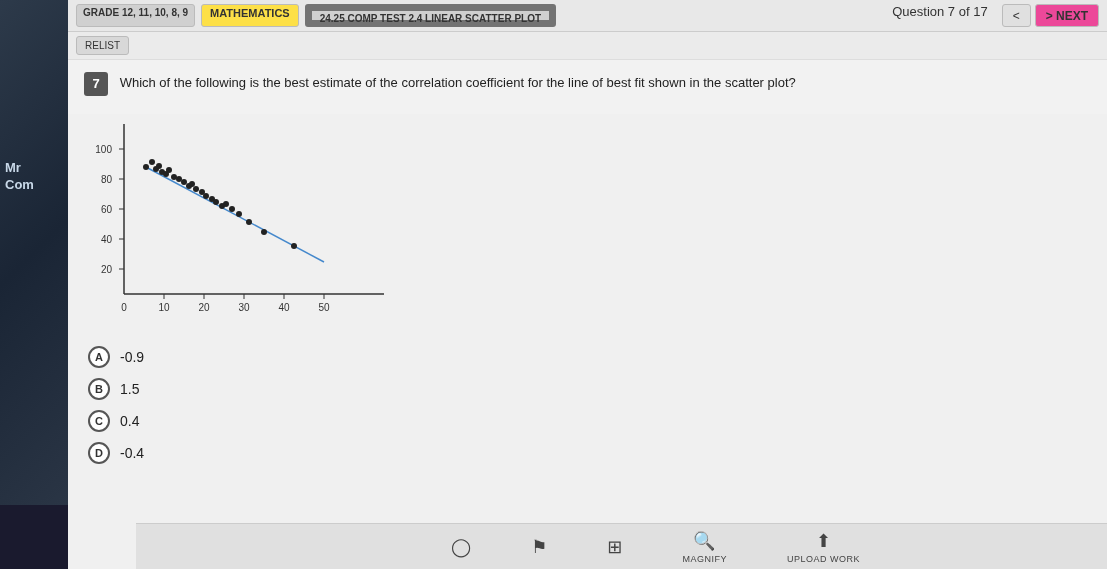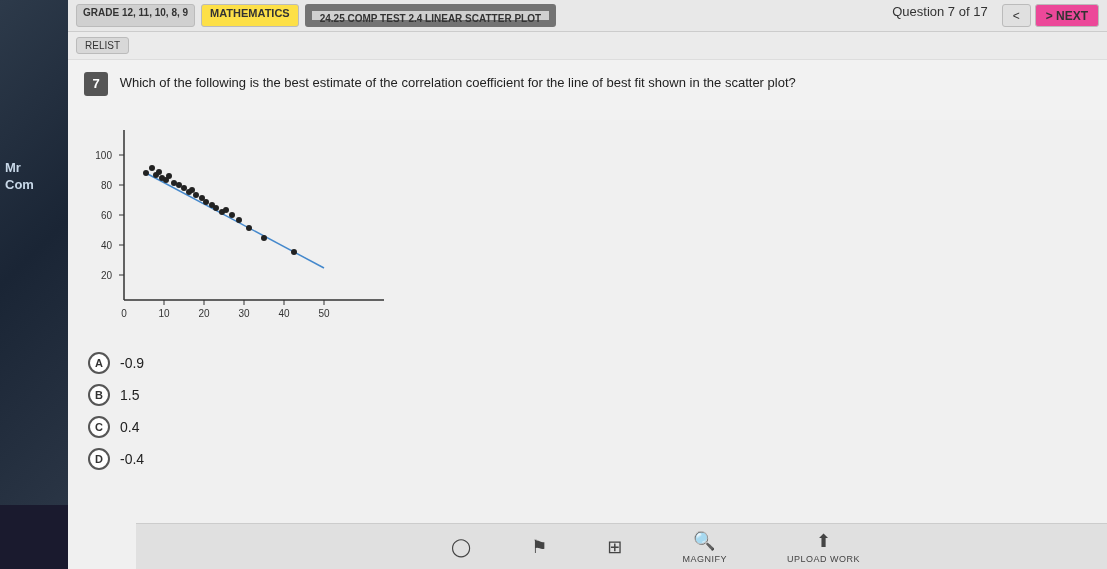--- a/index.html
+++ b/index.html
@@ -112,21 +112,20 @@
       font-weight: bold;
     }
 
     
     .sub-bar {
       padding: 4px 8px;
       background: #ebebeb;
       border-bottom: 1px solid #ddd;
       height: 28px;
       display: flex;
-      align-items: center;
     }
 
     .sub-bar-btn {
       background: #d8d8d8;
       border: 1px solid #bbb;
       border-radius: 3px;
       padding: 2px 8px;
       font-size: 10px;
       cursor: pointer;
       color: #333;
@@ -135,21 +134,21 @@
     
     .question-area {
       padding: 12px 20px 8px 16px;
       background: #f2f2f2;
     }
 
     .question-text {
       font-size: 13px;
       color: #222;
       line-height: 1.4;
-      margin-bottom: 16px;
+      margin-bottom: 10px;
     }
 
     .question-number-badge {
       display: inline-flex;
       align-items: center;
       justify-content: center;
       width: 24px;
       height: 24px;
       background: #555;
       color: white;

